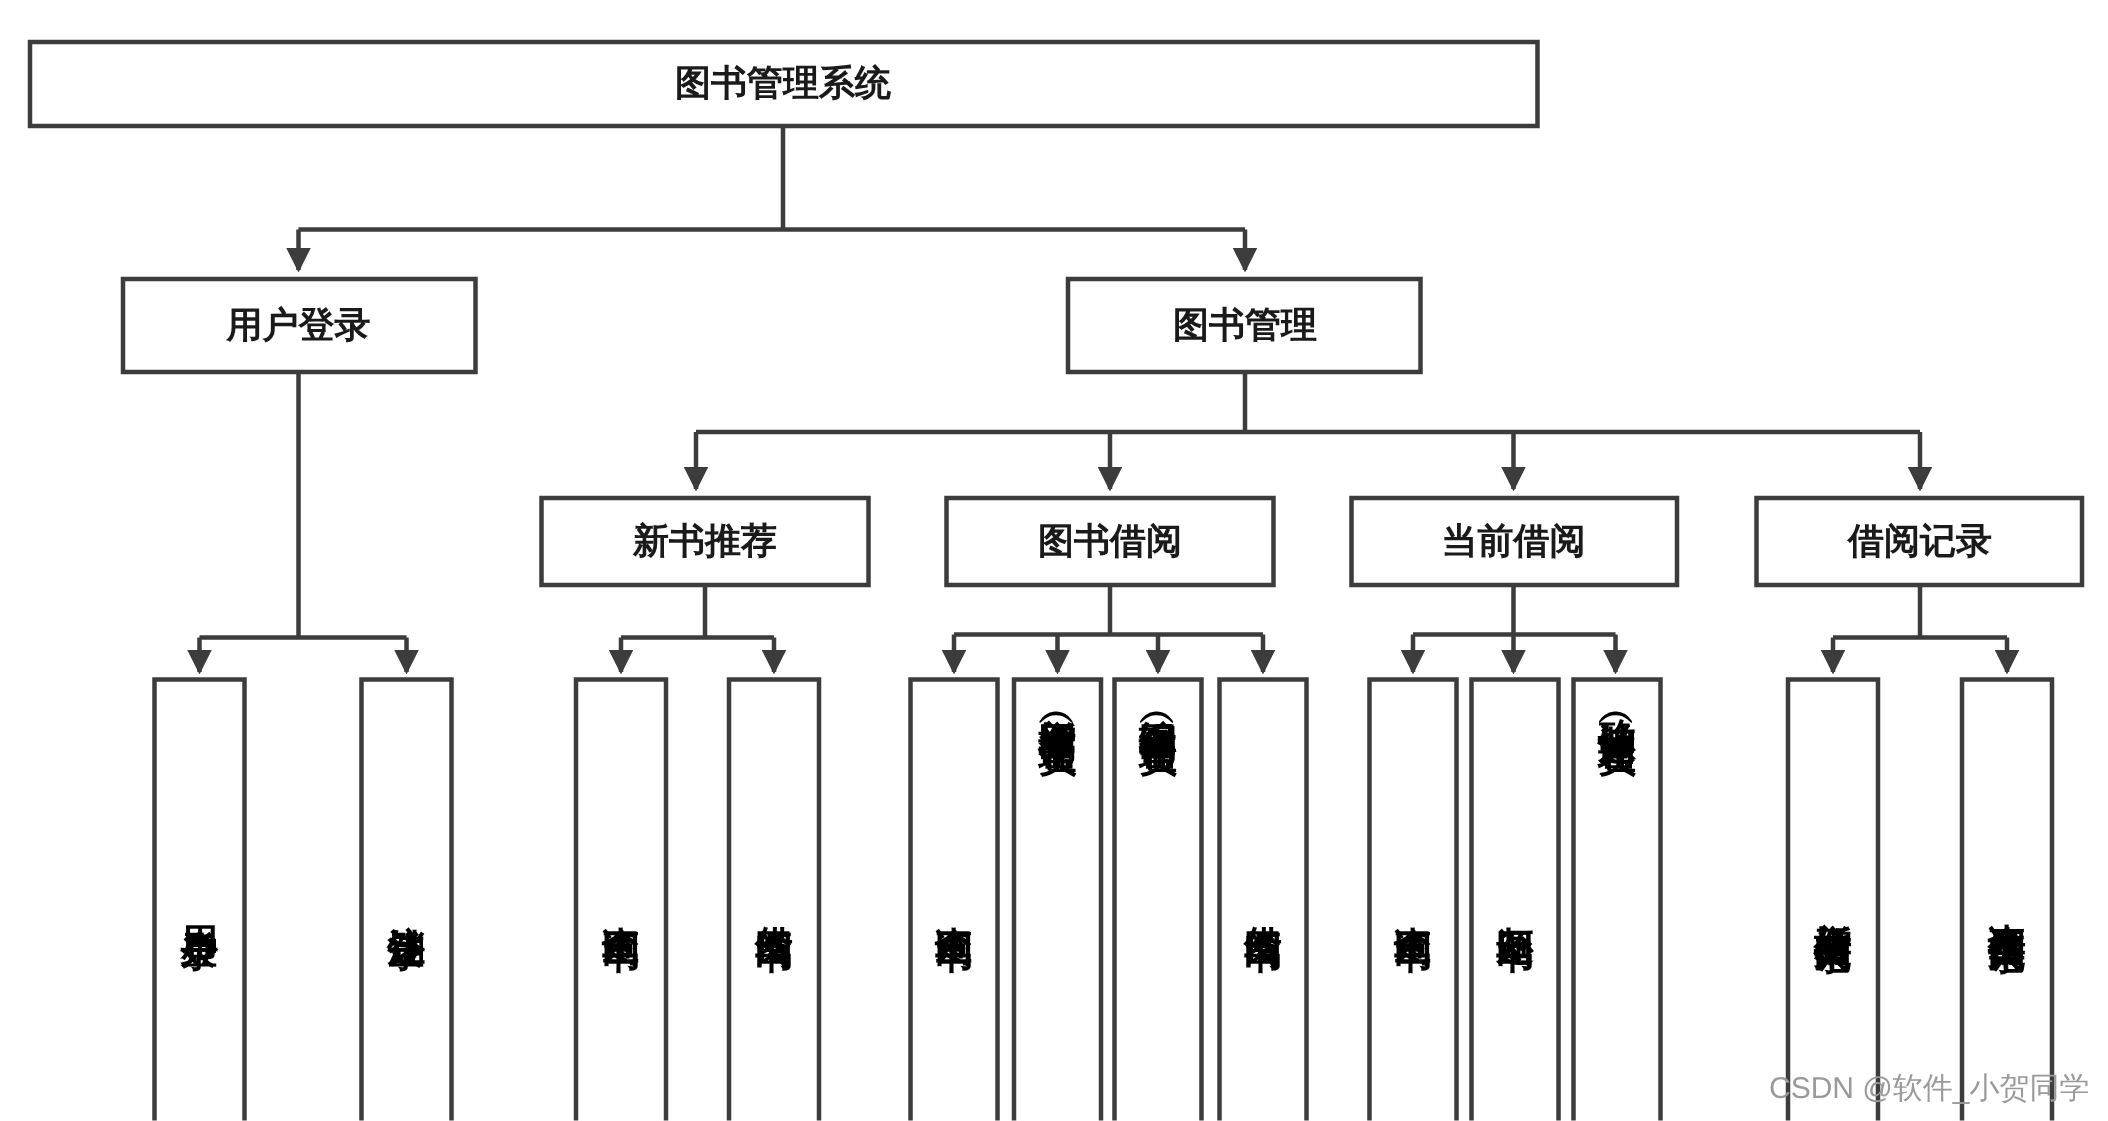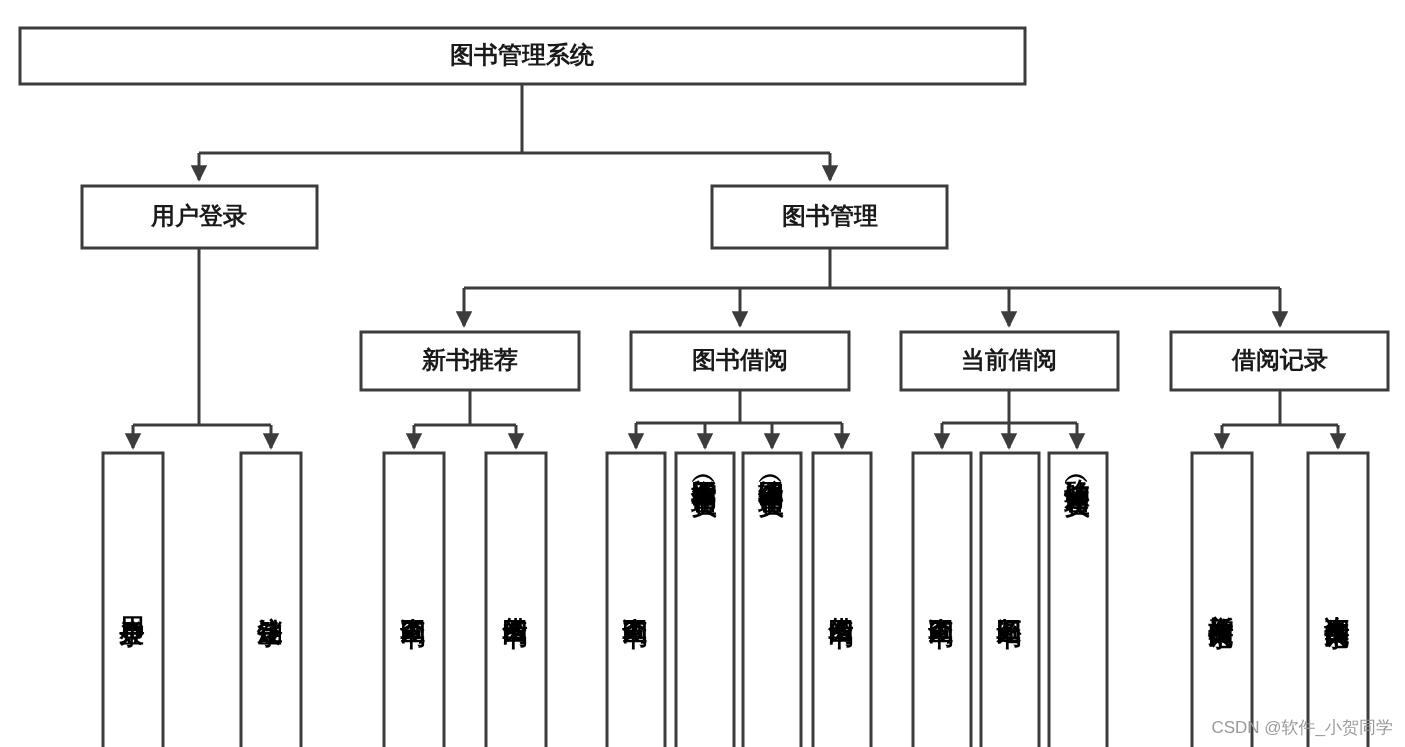--- a/index.html
+++ b/index.html
@@ -51,21 +51,21 @@
     fill: none;
   }
   .arrow-head {
     fill: #3c3c3c;
   }
   .watermark {
     position: absolute;
     right: 12px;
     bottom: 8px;
     font-family: "Liberation Sans", "DejaVu Sans", sans-serif;
-    font-size: 17px;
+    font-size: 20px;
     color: #9a9a9a;
     white-space: nowrap;
     pointer-events: none;
   }
 </style>
 </head>
 <body>
 
 <div id="chart-root">
   <svg width="1405" height="747" viewBox="0 0 1405 747" xmlns="http://www.w3.org/2000/svg">

